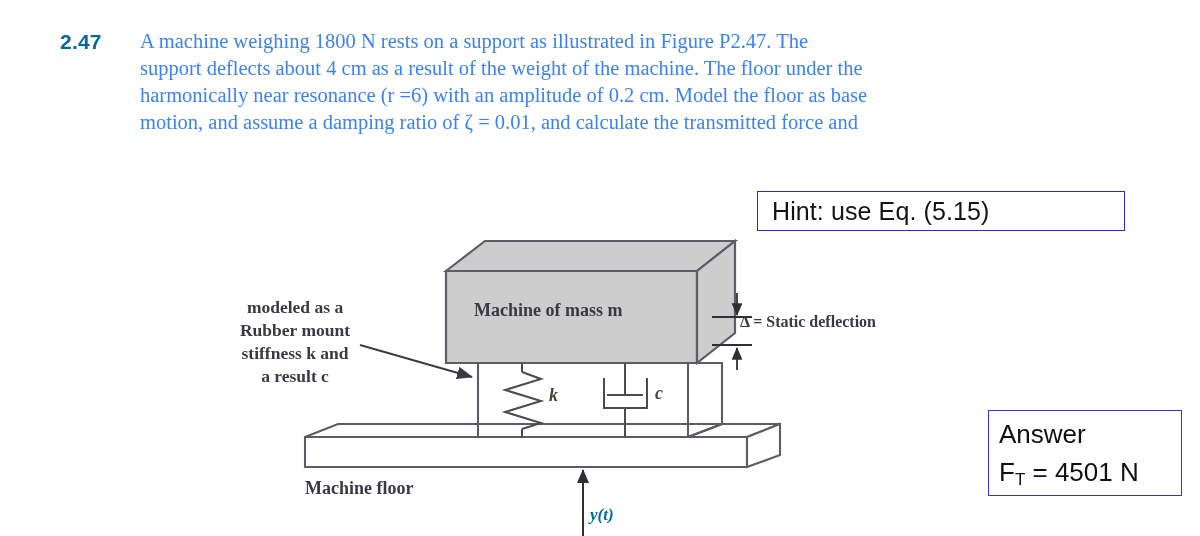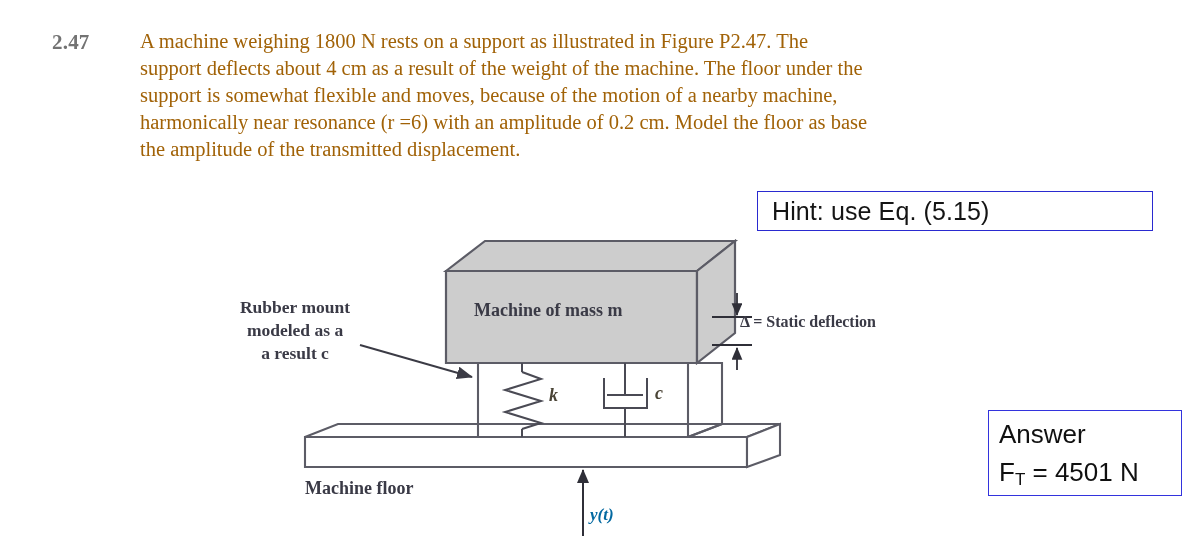--- a/index.html
+++ b/index.html
@@ -13,48 +13,48 @@
     height: 536px;
     background: #ffffff;
     overflow: hidden;
     font-family: "Liberation Serif", serif;
     color: #2b2b33;
   }
 
   
   #problem-number {
     position: absolute;
-    left: 52px;
+    left: 60px;
     top: 30px;
-    font-family: Liberation Serif, serif;
+    font-family: Liberation Sans, sans-serif;
     font-weight: bold;
     font-size: 21px;
-    color: #737373;
+    color: #0369a1;
     letter-spacing: 0.2px;
   }
   #problem-body {
     position: absolute;
     left: 140px;
     top: 28px;
     width: 1020px;
     font-family: "Liberation Serif", serif;
     font-size: 20.5px;
     line-height: 27px;
-    color: #a16207;
+    color: #3b82f6;
   }
   #problem-body .line {
     white-space: nowrap;
   }
 
   
   #hint-box {
     position: absolute;
     left: 757px;
     top: 191px;
-    width: 396px;
+    width: 368px;
     height: 40px;
     border: 1.6px solid #2a2ad0;
     background: #ffffff;
     box-sizing: border-box;
     display: flex;
     align-items: center;
     z-index: 6;
   }
   #hint-box .hint-text {
     font-family: "Liberation Sans", sans-serif;
@@ -163,23 +163,22 @@
 </head>
 <body>
 
 <div id="page">
 
   <div id="problem-number">2.47</div>
 
   <div id="problem-body">
     <div class="line">A machine weighing 1800 N rests on a support as illustrated in Figure P2.47.  The</div>
     <div class="line">support deflects about 4 cm as a result of the weight of the machine.  The floor under the</div>
-    <div class="line">support is somewhat flexible and moves, because of the motion of a nearby machine,</div>
     <div class="line">harmonically near resonance (r =6) with an amplitude of 0.2 cm.  Model the floor as base</div>
-    <div class="line">the amplitude of the transmitted displacement.</div>
+    <div class="line">motion, and assume a damping ratio of ζ = 0.01, and calculate the transmitted force and</div>
   </div>
 
   <div id="figure">
     <svg width="1200" height="536" viewBox="0 0 1200 536" xmlns="http://www.w3.org/2000/svg">
       <defs>
         <marker id="arrowFilled" markerWidth="9" markerHeight="9" refX="7.5" refY="3.2" orient="auto" markerUnits="strokeWidth">
           <path d="M0,0 L8,3.2 L0,6.4 z" fill="#3b3b45"></path>
         </marker>
         <marker id="arrowDown" markerWidth="8" markerHeight="8" refX="6.5" refY="3" orient="auto" markerUnits="strokeWidth">
           <path d="M0,0 L7,3 L0,6 z" fill="#2f2f38"></path>
@@ -247,22 +246,23 @@
         <line x1="360" y1="345" x2="472" y2="377" marker-end="url(#arrowFilled)"></line>
       </g>
 
       <g stroke="#2f2f38" stroke-width="2" fill="none">
         <line x1="583" y1="536" x2="583" y2="470" marker-end="url(#arrowDown)"></line>
       </g>
     </svg>
   </div>
 
   <div class="fig-label" id="rubber-mount-label">
+    <div>modeled as a</div>
     <div>Rubber mount</div>
-    <div>modeled as a</div>
+    <div>stiffness k and</div>
     <div>a result c</div>
   </div>
 
   <div class="fig-label" id="machine-label">Machine of mass m</div>
   <div class="fig-label" id="static-deflection-label">Δ = Static deflection</div>
   <div class="fig-label" id="flexible-floor-label">Machine floor</div>
   <div class="fig-label" id="k-label">k</div>
   <div class="fig-label" id="c-label">c</div>
   <div class="fig-label" id="yt-label">y(t)</div>
 

